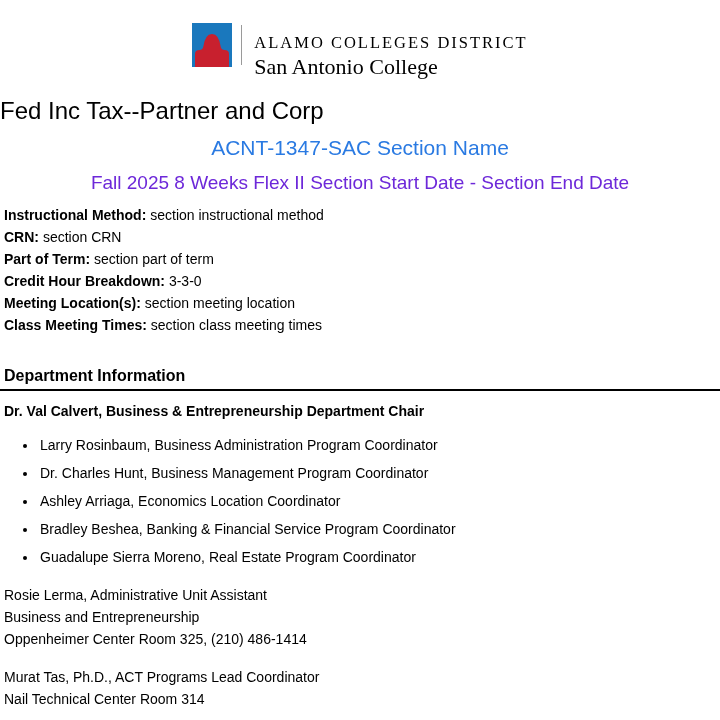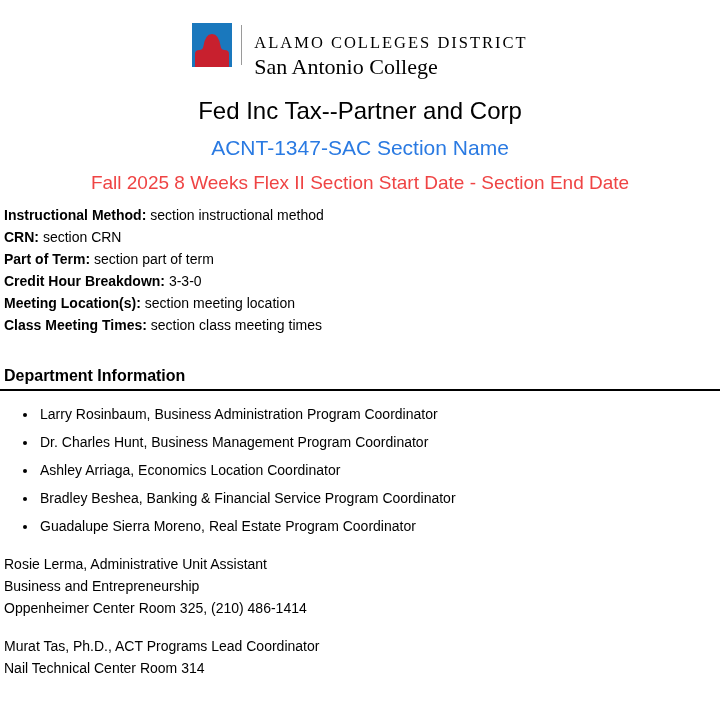--- a/index.html
+++ b/index.html
@@ -65,41 +65,40 @@
   }
   .brand-college {
     font-size: 22px;
     line-height: 1.15;
     font-weight: 400;
     margin-top: 1px;
   }
 
   
   .course-title {
-    text-align: center;
     font-size: 24px;
     font-weight: 400;
     color: #000000;
     margin: 10px 0 0 0;
     line-height: 1.3;
   }
   .section-name {
     text-align: center;
     font-size: 21px;
     font-weight: 400;
     color: #2a7ae2;
     margin: 8px 0 0 0;
     line-height: 1.3;
     cursor: pointer;
   }
   .term-dates {
     text-align: center;
     font-size: 19px;
     font-weight: 400;
-    color: #ef4444;
+    color: #6d28d9;
     margin: 9px 0 0 0;
     line-height: 1.3;
     cursor: pointer;
   }
 
   
   .section-heading {
     font-size: 16px;
     font-weight: bold;
     color: #000000;
@@ -207,20 +206,21 @@
       <span class="info-label">Meeting Location(s):</span>
       <span class="info-value">section meeting location</span>
     </div>
     <div class="info-row">
       <span class="info-label">Class Meeting Times:</span>
       <span class="info-value">section class meeting times</span>
     </div>
   </div>
 
   <div class="section-heading">Department Information</div>
+  <div class="person-name">Dr. Val Calvert, Business &amp; Entrepreneurship Department Chair</div>
 
   <ul class="coordinator-list">
     <li>Larry Rosinbaum, Business Administration Program Coordinator</li>
     <li>Dr. Charles Hunt, Business Management Program Coordinator</li>
     <li>Ashley Arriaga, Economics Location Coordinator</li>
     <li>Bradley Beshea, Banking &amp; Financial Service Program Coordinator</li>
     <li>Guadalupe Sierra Moreno, Real Estate Program Coordinator</li>
   </ul>
 
   <div class="staff-block">

